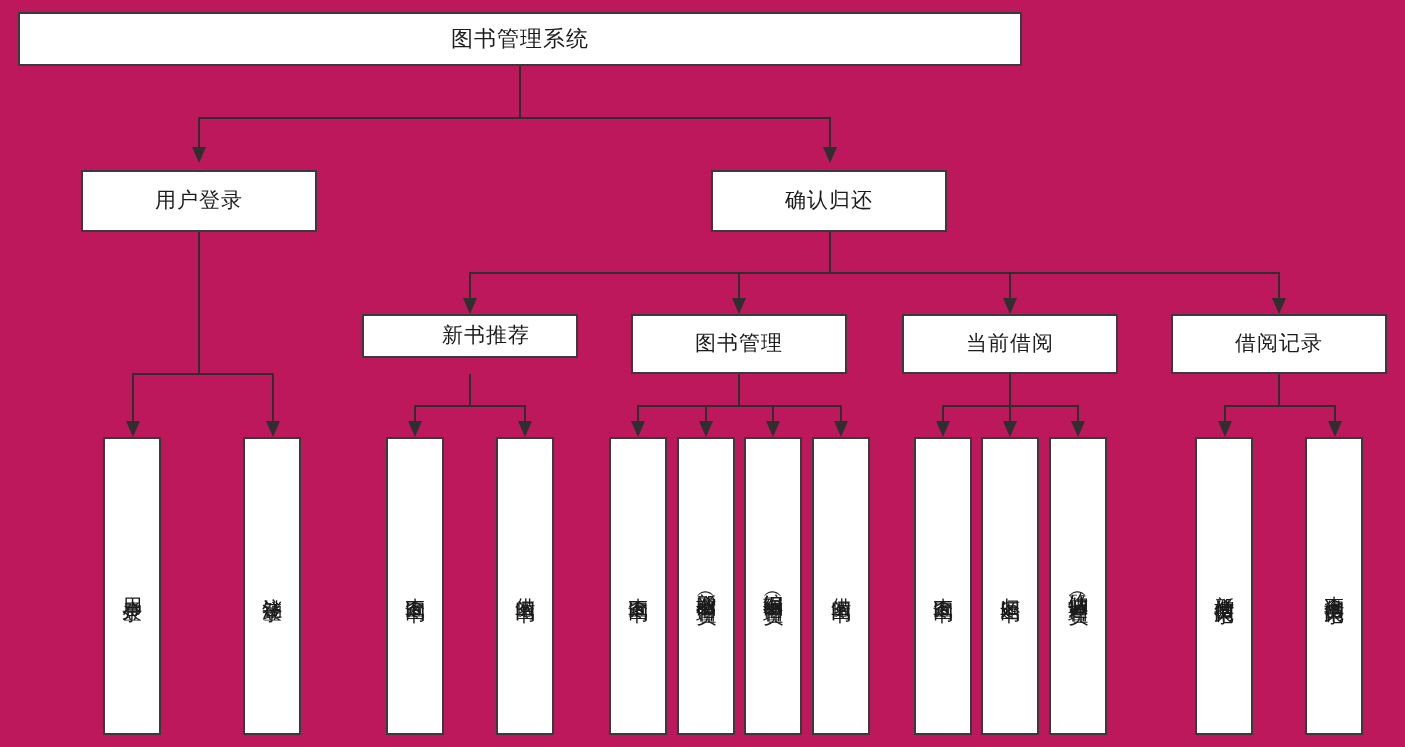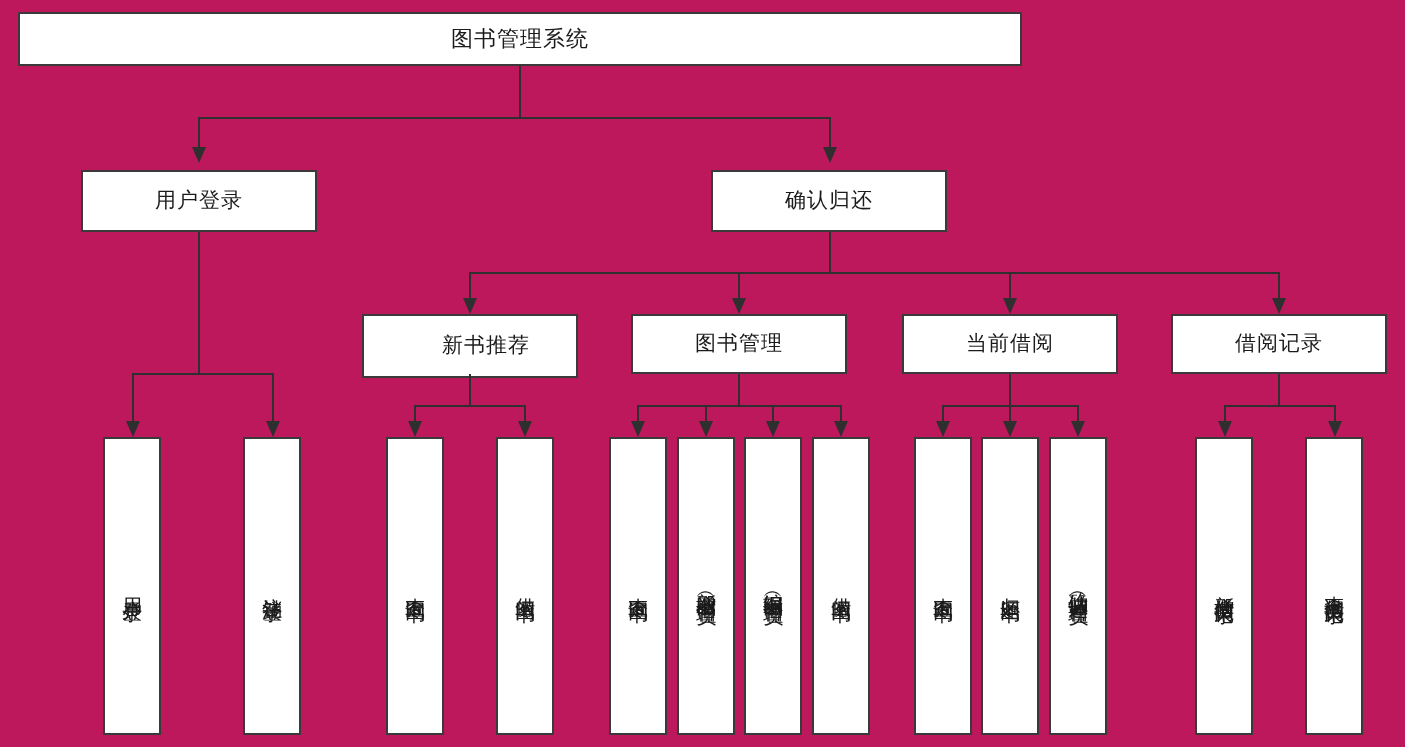--- a/index.html
+++ b/index.html
@@ -116,21 +116,21 @@
   <div class="ln h" style="left:469px; top:272px; width:811px; height:2px;"></div>
   <div class="ln v" style="left:469px; top:272px; width:2px; height:26px;"></div>
   <div class="ln v" style="left:738px; top:272px; width:2px; height:26px;"></div>
   <div class="ln v" style="left:1009px; top:272px; width:2px; height:26px;"></div>
   <div class="ln v" style="left:1278px; top:272px; width:2px; height:26px;"></div>
   <div class="arrow" style="left:463px; top:298px;"></div>
   <div class="arrow" style="left:732px; top:298px;"></div>
   <div class="arrow" style="left:1003px; top:298px;"></div>
   <div class="arrow" style="left:1272px; top:298px;"></div>
 
-  <div class="node h" style="left:362px; top:314px; width:216px; height:64px;padding-left:32px;">
+  <div class="node h" style="left:362px; top:314px; width:216px; height:44px;padding-left:32px;">
     <span>新书推荐</span>
   </div>
   <div class="node h" style="left:631px; top:314px; width:216px; height:60px;">
     <span>图书管理</span>
   </div>
   <div class="node h" style="left:1171px; top:314px; width:216px; height:60px;">
     <span>借阅记录</span>
   </div>
   <div class="node h" style="left:902px; top:314px; width:216px; height:60px;">
     <span>当前借阅</span>

